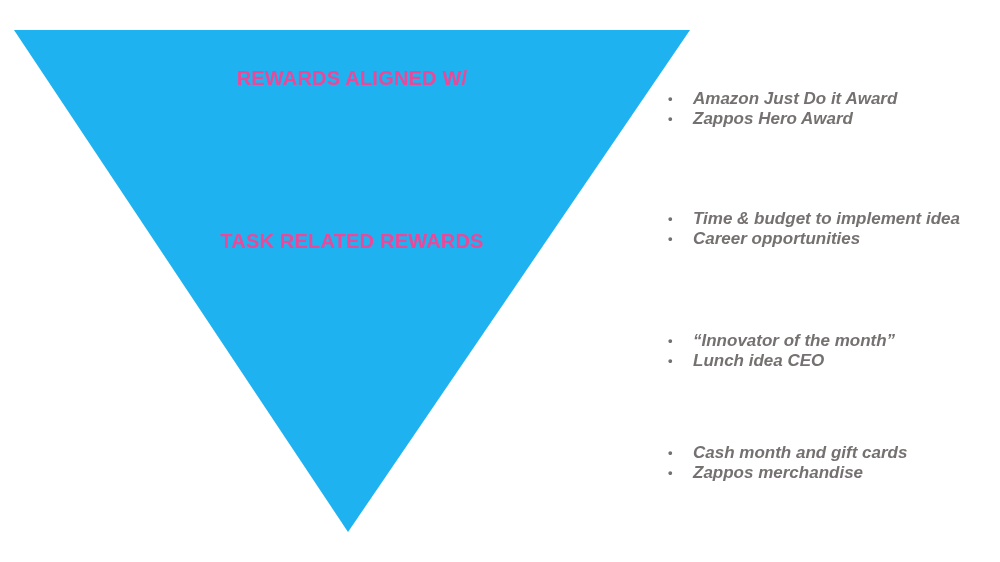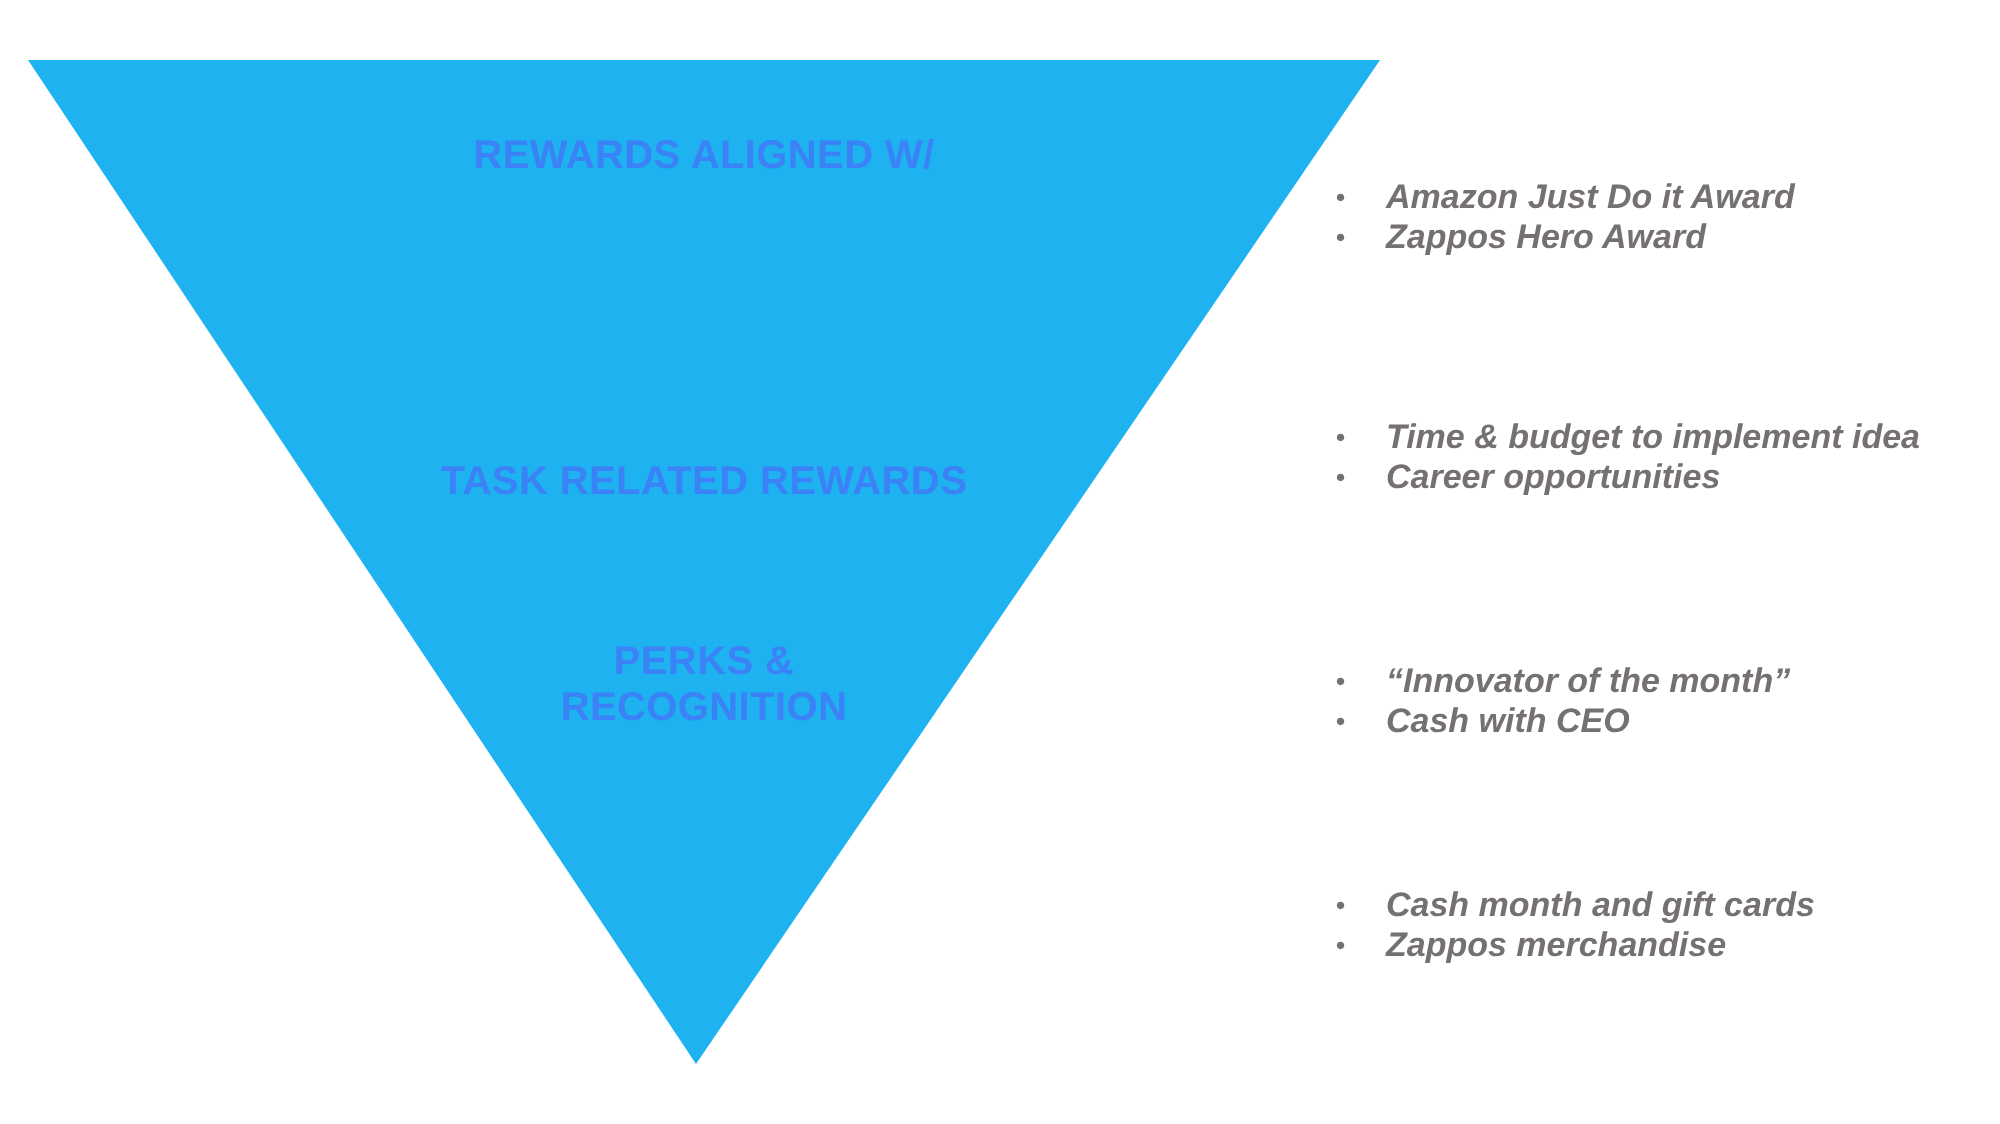--- a/index.html
+++ b/index.html
@@ -18,21 +18,21 @@
   .pyramid-svg {
     position: absolute;
     left: 0;
     top: 0;
   }
   .level-label {
     position: absolute;
     left: 152px;
     width: 400px;
     text-align: center;
-    color: #3b82f6;
+    color: #ec4899;
     font-weight: 700;
     font-size: 20px;
     line-height: 24px;
     letter-spacing: 0.2px;
   }
   .level-label .line {
     display: block;
   }
   .lbl-1 { top: 66px; }
   .lbl-2 { top: 206px; margin-top: 23px; }
@@ -77,24 +77,20 @@
   </svg>
 
   <div class="level-label lbl-1">
     <span class="line">REWARDS ALIGNED W/</span>
   </div>
 
   <div class="level-label lbl-2">
     <span class="line">TASK RELATED REWARDS</span>
   </div>
 
-  <div class="level-label lbl-3">
-    <span class="line">PERKS &amp;</span>
-    <span class="line">RECOGNITION</span>
-  </div>
 
 
   <div class="bullet-group bg-1">
     <div class="bullet-item">
       <span class="bullet-dot">•</span>
       <span class="bullet-text">Amazon Just Do it Award</span>
     </div>
     <div class="bullet-item">
       <span class="bullet-dot">•</span>
       <span class="bullet-text">Zappos Hero Award</span>
@@ -112,21 +108,21 @@
     </div>
   </div>
 
   <div class="bullet-group bg-3">
     <div class="bullet-item">
       <span class="bullet-dot">•</span>
       <span class="bullet-text">“Innovator of the month”</span>
     </div>
     <div class="bullet-item">
       <span class="bullet-dot">•</span>
-      <span class="bullet-text">Cash with CEO</span>
+      <span class="bullet-text">Lunch idea CEO</span>
     </div>
   </div>
 
   <div class="bullet-group bg-4">
     <div class="bullet-item">
       <span class="bullet-dot">•</span>
       <span class="bullet-text">Cash month and gift cards</span>
     </div>
     <div class="bullet-item">
       <span class="bullet-dot">•</span>

